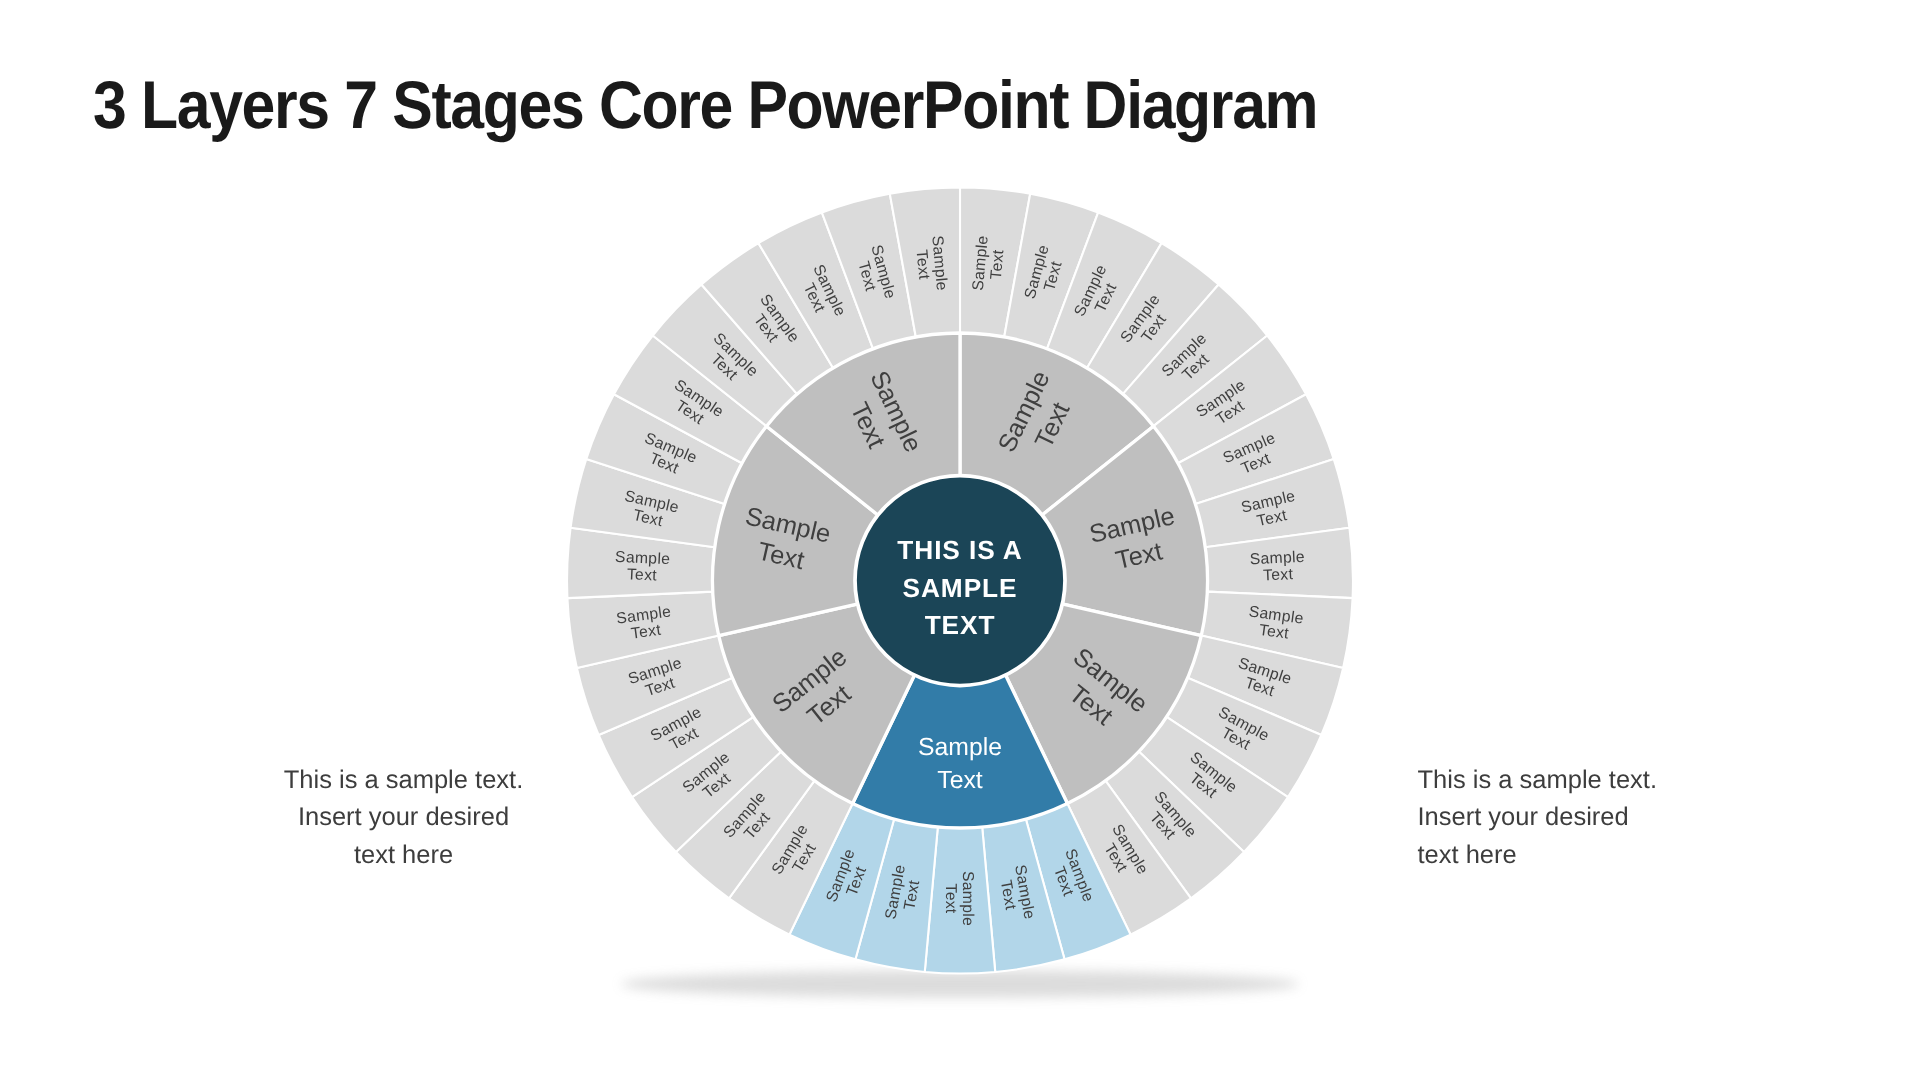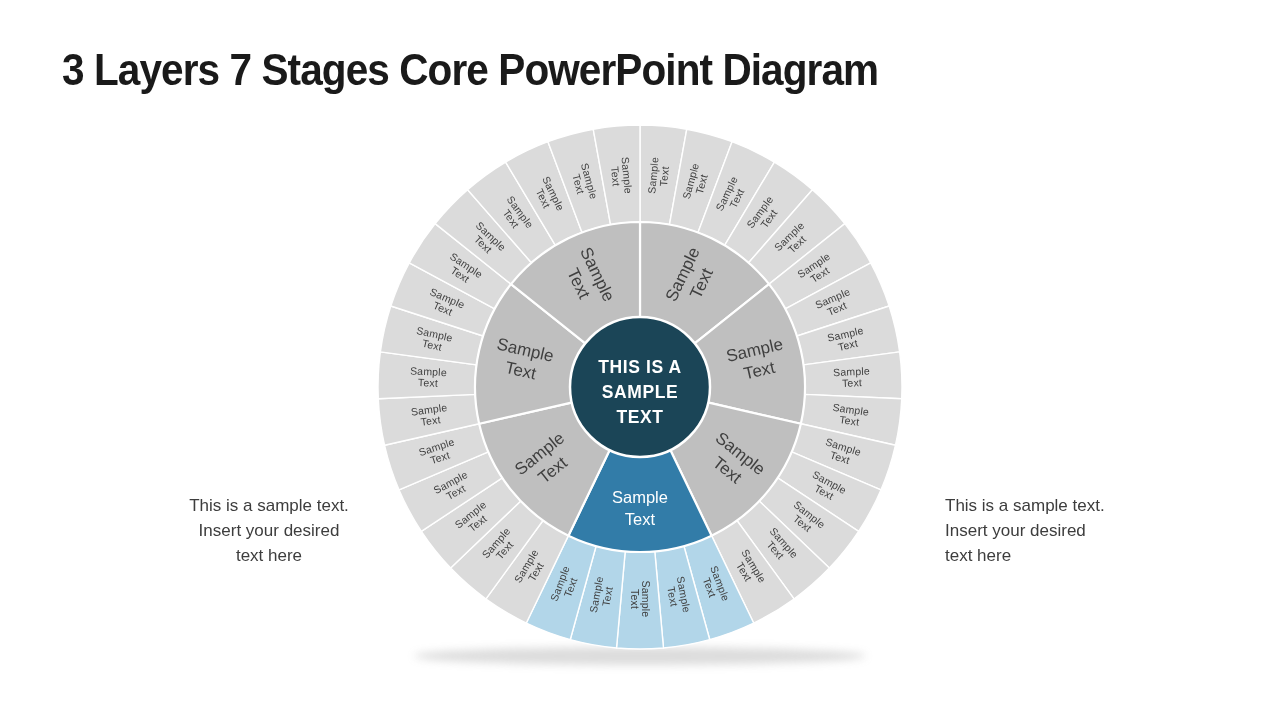--- a/index.html
+++ b/index.html
@@ -5,21 +5,21 @@
   html,body{margin:0;padding:0;background:#ffffff;}
   body{width:1280px;height:720px;overflow:hidden;font-family:"Liberation Sans",sans-serif;}
   .slide{position:relative;width:1280px;height:720px;background:#ffffff;}
   .title{
     position:absolute;left:62px;top:44px;
     font-size:45px;font-weight:700;color:#1a1a1a;
     letter-spacing:-1px;white-space:nowrap;
     transform:scaleX(0.9);transform-origin:left center;
   }
   .note{
-    position:absolute;top:493px;width:162px;
+    position:absolute;top:507px;width:162px;
     font-size:17px;line-height:25px;color:#3d3d3d;
   }
   .note-left{left:188px;text-align:center;}
   .note-right{left:945px;text-align:left;}
   #diagram{position:absolute;left:0;top:0;width:1280px;height:720px;}
   #diagram text{font-family:"Liberation Sans",sans-serif;}
   .lbl-outer{font-size:10.5px;letter-spacing:.2px;}
   .lbl-mid{font-size:17px;}
   .lbl-hl{font-size:16.5px;}
   .lbl-core{font-size:17.5px;font-weight:bold;letter-spacing:.6px;}

